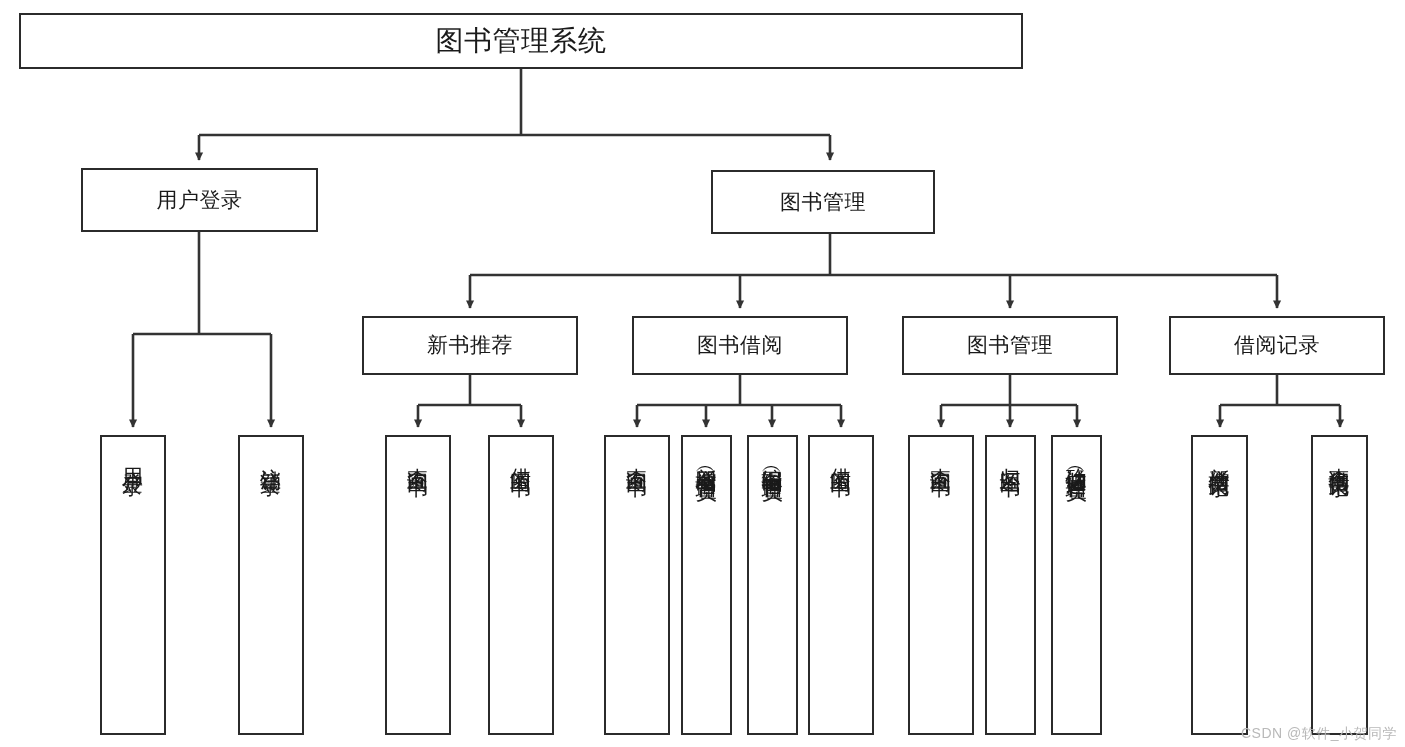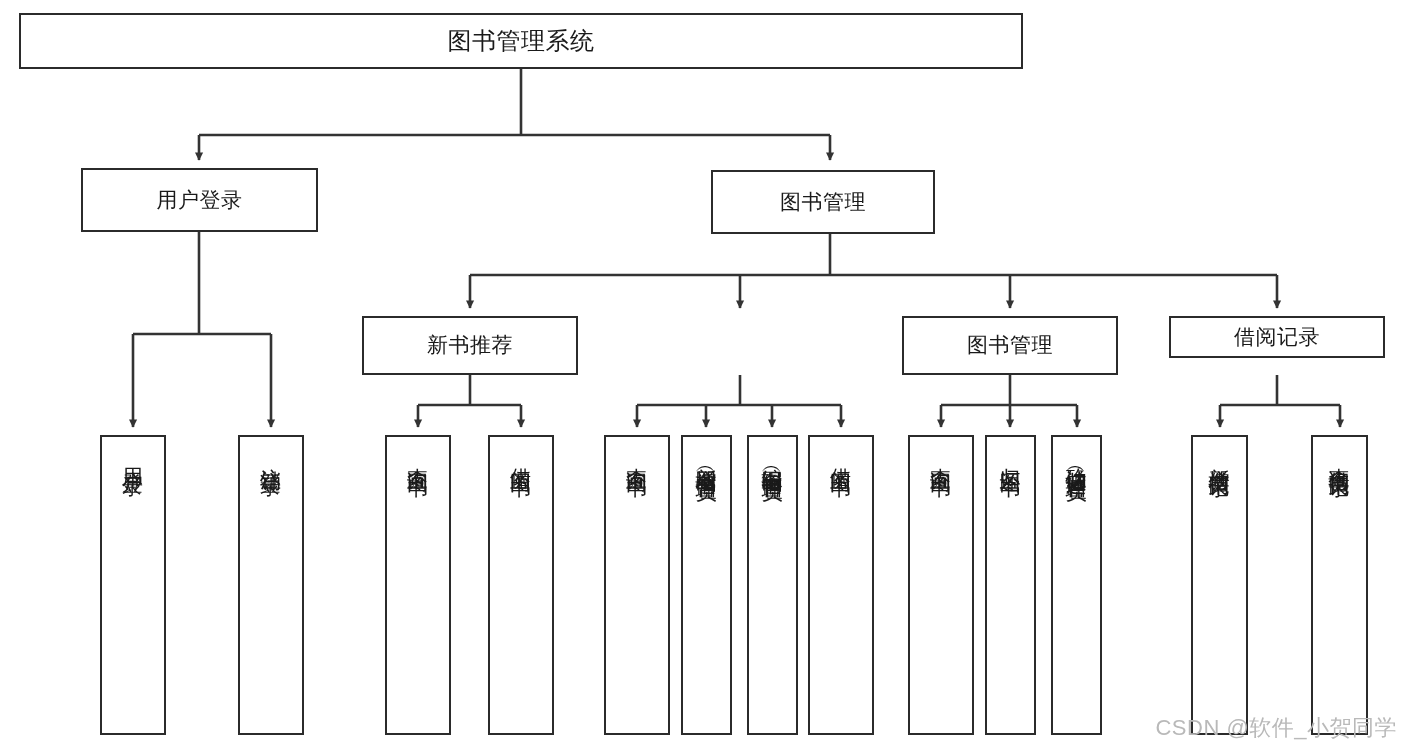--- a/index.html
+++ b/index.html
@@ -42,21 +42,21 @@
     text-align: center;
     line-height: 1.18;
     letter-spacing: 0.5px;
     white-space: nowrap;
   }
   
   .node.horiz .node-label {
     font-size: 21px;
   }
   .node.root .node-label {
-    font-size: 24px;
+    font-size: 28px;
   }
   
   .node.vert {
     align-items: flex-start;
     justify-content: center;
     padding-top: 14px;
   }
   .node.vert .node-label {
     writing-mode: vertical-rl;
     text-orientation: upright;
@@ -65,21 +65,21 @@
     line-height: 1;
     white-space: nowrap;
   }
   .node.vert.tall-text .node-label {
     letter-spacing: 2px;
   }
   #watermark {
     position: absolute;
     right: 8px;
     bottom: 4px;
-    font-size: 22px;
+    font-size: 14px;
     color: #b9b9b9;
     letter-spacing: 0.5px;
     z-index: 5;
     white-space: nowrap;
     font-family: "Liberation Sans", "DejaVu Sans", sans-serif;
   }
 </style>
 </head>
 <body>
 
@@ -144,26 +144,29 @@
   </div>
 
   <div class="node horiz" style="left:711px; top:170px; width:224px; height:64px;">
     <span class="node-label">图书管理</span>
   </div>
 
   <div class="node horiz" style="left:362px; top:316px; width:216px; height:59px;">
     <span class="node-label">新书推荐</span>
   </div>
 
+  <div class="node horiz" style="left:632px; top:316px; width:216px; height:59px;">
+    <span class="node-label">图书借阅</span>
+  </div>
 
   <div class="node horiz" style="left:902px; top:316px; width:216px; height:59px;">
     <span class="node-label">图书管理</span>
   </div>
 
-  <div class="node horiz" style="left:1169px; top:316px; width:216px; height:42px;">
+  <div class="node horiz" style="left:1169px; top:316px; width:216px; height:59px;">
     <span class="node-label">借阅记录</span>
   </div>
 
   <div class="node vert" style="left:100px; top:435px; width:66px; height:300px;">
     <span class="node-label">用户登录</span>
   </div>
 
   <div class="node vert" style="left:238px; top:435px; width:66px; height:300px;">
     <span class="node-label">注销登录</span>
   </div>

